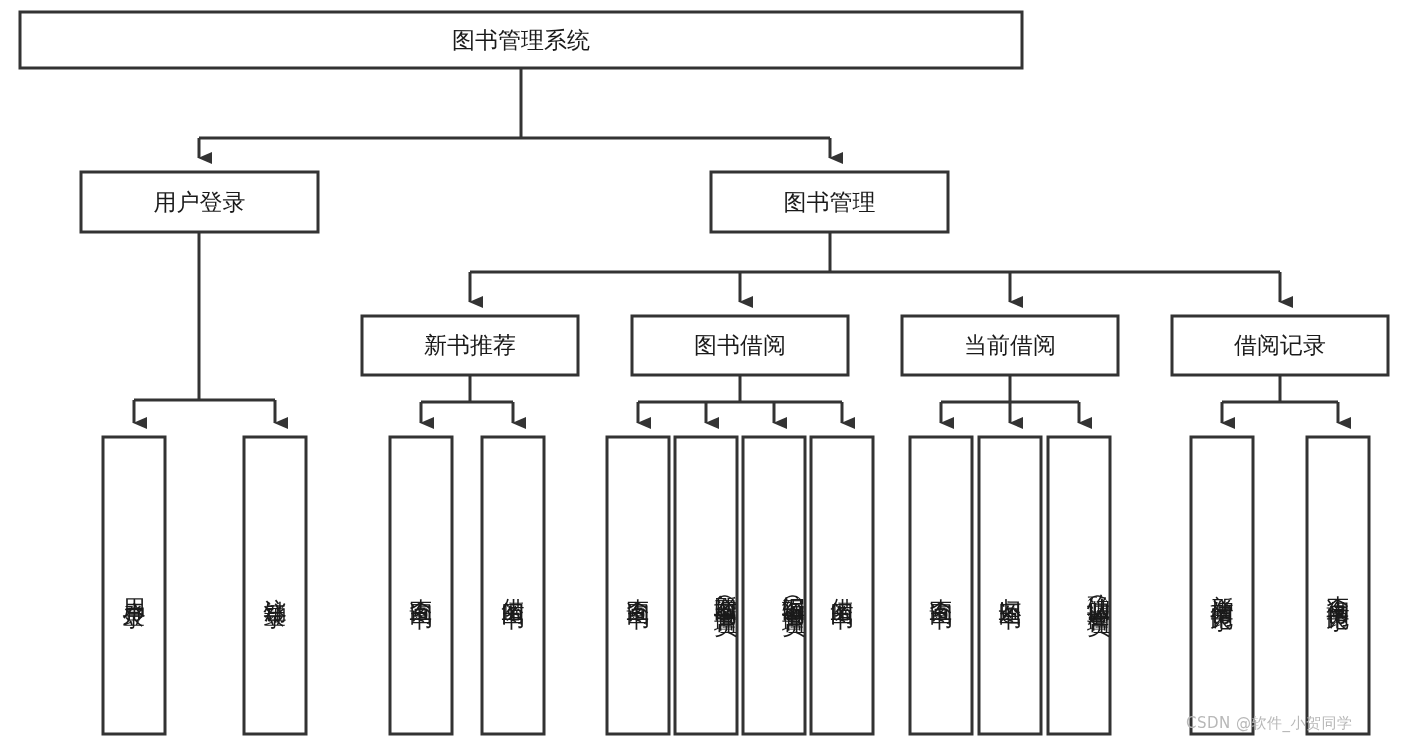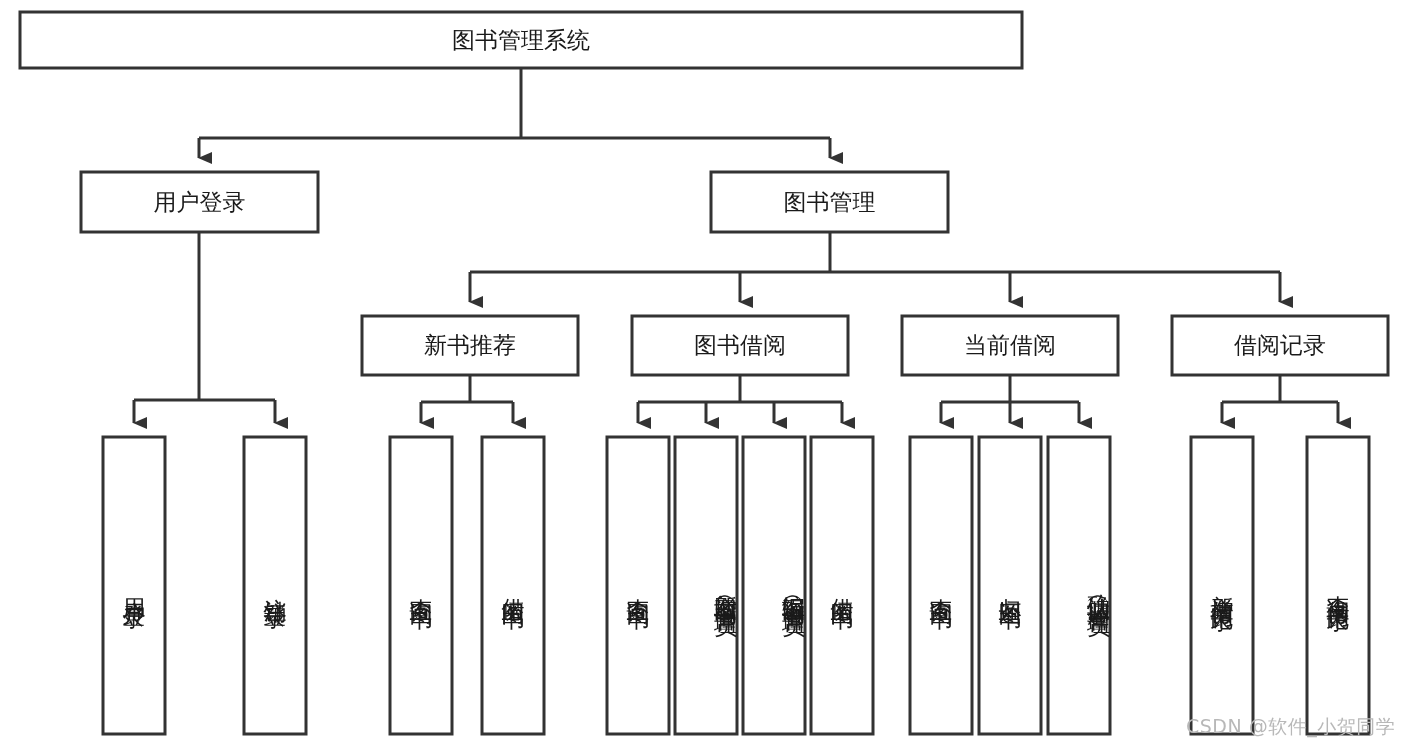--- a/index.html
+++ b/index.html
@@ -61,21 +61,21 @@
     justify-content: center;
     text-align: center;
     pointer-events: none;
     box-sizing: border-box;
   }
   .watermark {
     position: absolute;
     left: 1186px;
     top: 714px;
     font-family: "DejaVu Sans", "Liberation Sans", sans-serif;
-    font-size: 19px;
+    font-size: 15px;
     color: #b8b8b8;
     white-space: nowrap;
     letter-spacing: 0.5px;
   }
 </style>
 </head>
 <body>
 
 <div id="diagram-root">
 

